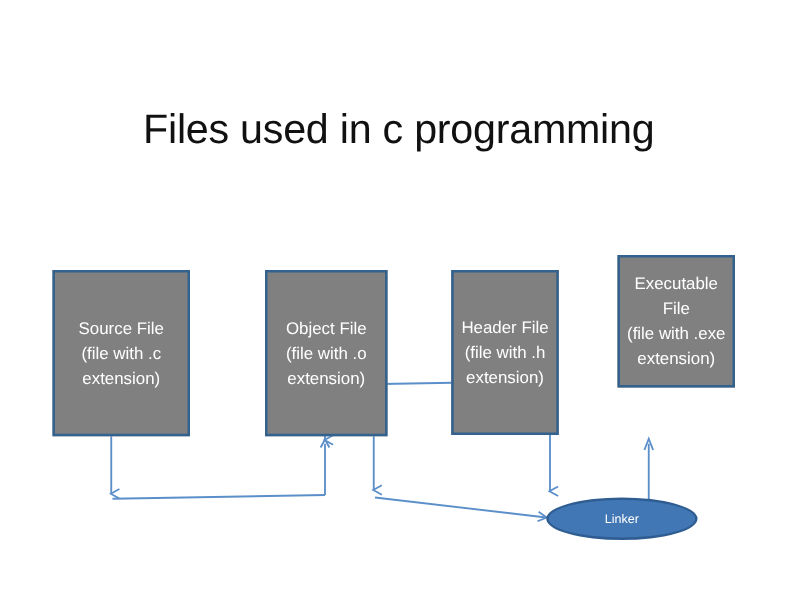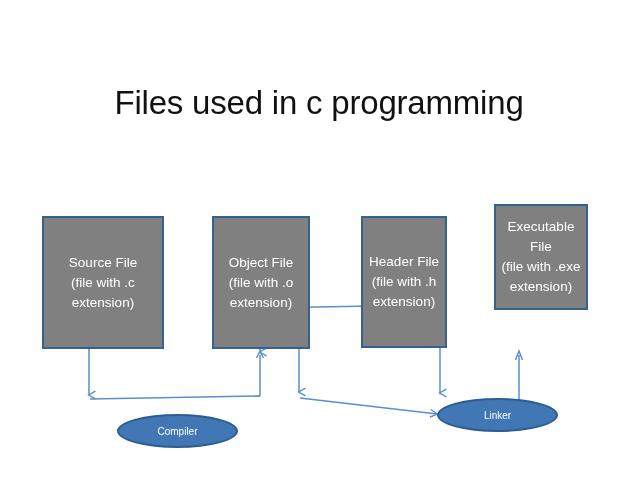--- a/index.html
+++ b/index.html
@@ -25,21 +25,21 @@
     box-sizing:border-box;
     display:flex;align-items:center;justify-content:center;
     color:#ffffff;
     font-size:13.5px;
     line-height:20px;
     text-align:center;
     padding:0 4px;
   }
   .box .txt{display:block;width:100%;}
 
-  #box-source{left:42px;top:216px;width:122px;height:133px;}
+  #box-source{left:42px;top:216px;width:110px;height:133px;}
   #box-object{left:212px;top:216px;width:98px;height:133px;align-items:center;}
   #box-header{left:361px;top:216px;width:86px;height:132px;}
   #box-exec{left:494px;top:204px;width:94px;height:106px;}
 
   .ellipse{
     position:absolute;
     background:#4077b4;
     border:2px solid #2f5d92;
     border-radius:50%;
     box-sizing:border-box;
@@ -112,21 +112,18 @@
 (file with .h
 extension)</span>
   </div>
 
   <div class="box" id="box-exec">
     <span class="txt" style="white-space:pre-line;">Executable File
 (file with .exe
 extension)</span>
   </div>
 
-  <div class="ellipse" id="ell-compiler">
-    <span>Compiler</span>
-  </div>
 
   <div class="ellipse" id="ell-linker">
     <span>Linker</span>
   </div>
 
 </div>
 
 </body></html>

